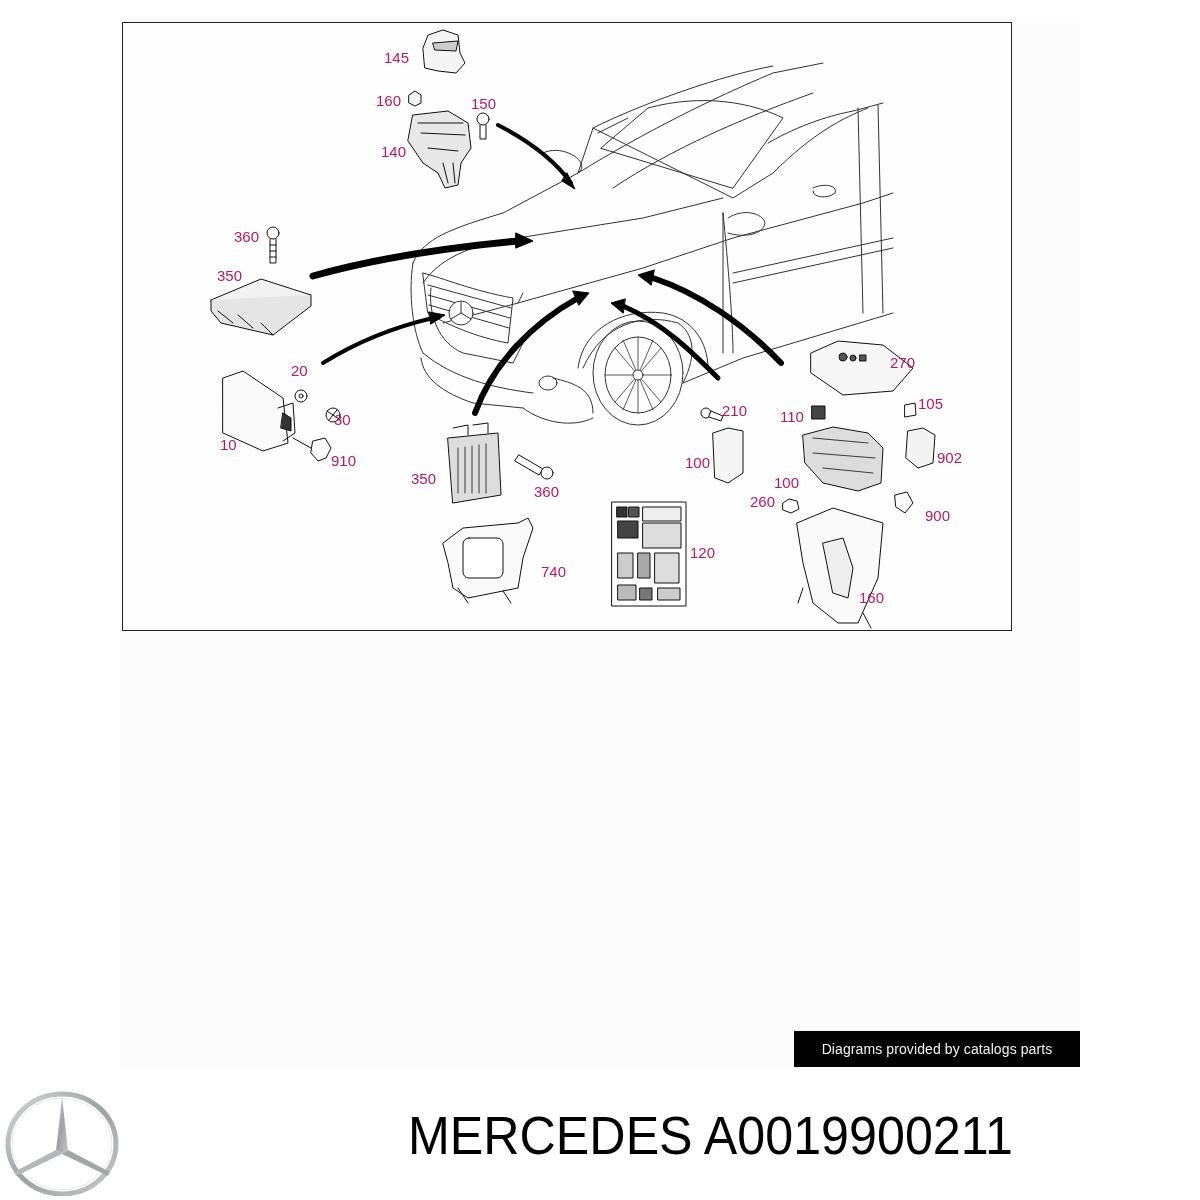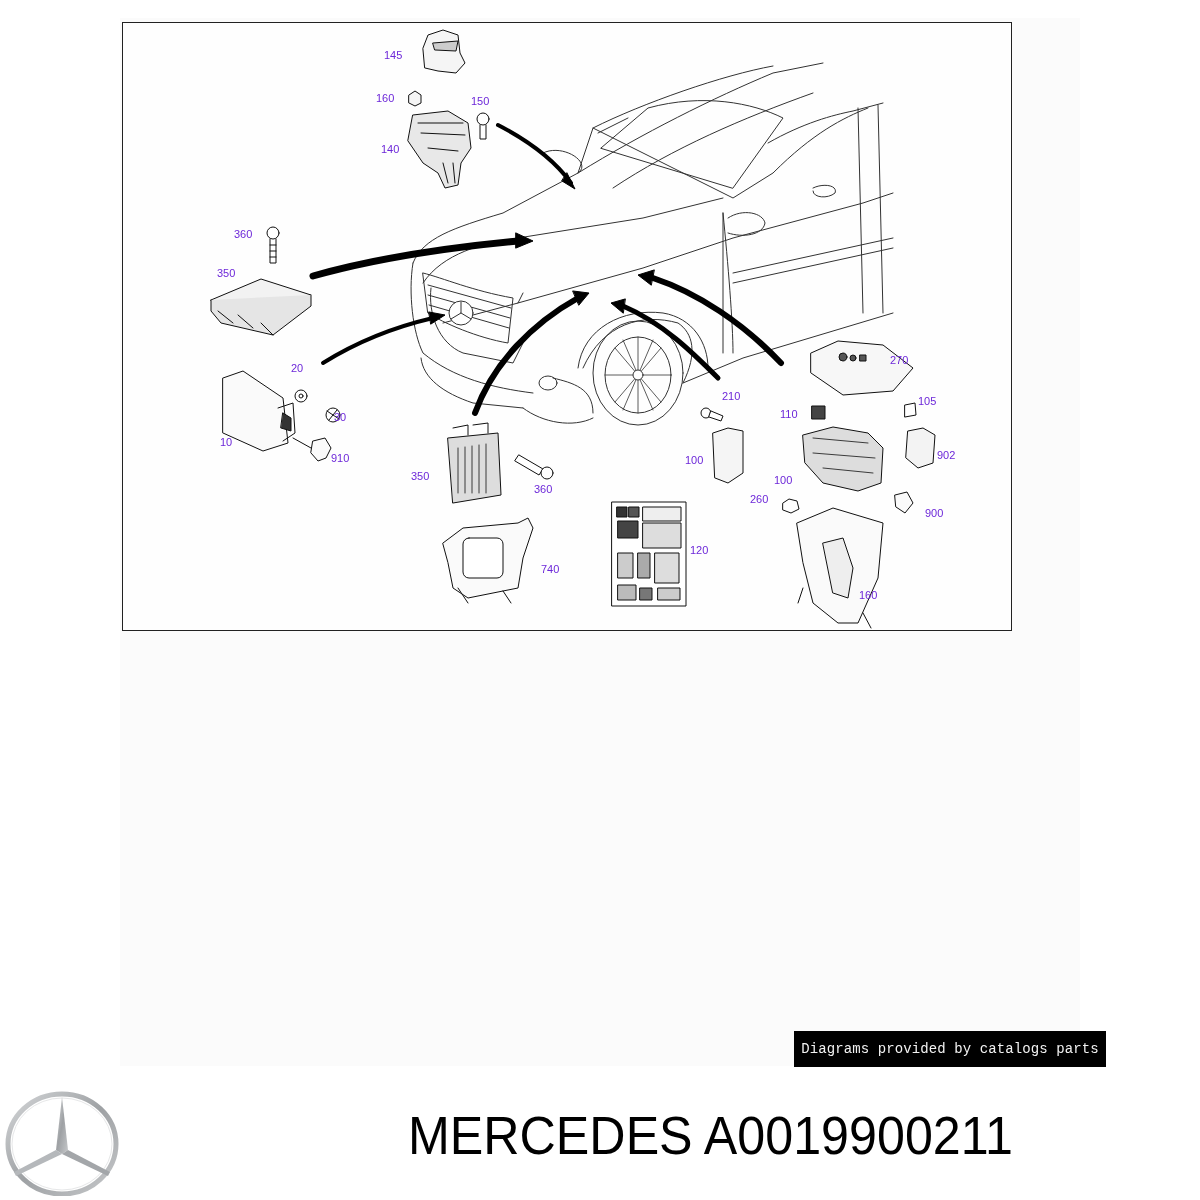--- a/index.html
+++ b/index.html
@@ -11,27 +11,27 @@
     .panel {
       position: absolute; left: 120px; top: 18px; width: 960px; height: 1048px;
       background: #fbfbfb;
     }
     .diagram-box {
       position: absolute; left: 122px; top: 22px; width: 890px; height: 609px;
       border: 1.5px solid #222; background: #fefefe; box-sizing: border-box;
     }
     .diagram-box svg { position: absolute; left: 0; top: 0; }
     .callout {
-      position: absolute; font-size: 11px; color: #6d28d9; line-height: 1;
+      position: absolute; font-size: 15px; color: #be185d; line-height: 1;
       font-family: "Liberation Sans", sans-serif; white-space: nowrap;
     }
     .credit {
-      position: absolute; left: 794px; top: 1031px; width: 312px; height: 36px;
+      position: absolute; left: 794px; top: 1031px; width: 286px; height: 36px;
       background: #000; color: #f2f2f2; font-size: 14px;
-      font-family: Liberation Mono, monospace;
+      font-family: Liberation Sans, sans-serif;
       display: flex; align-items: center; justify-content: center;
       letter-spacing: 0.1px;
     }
     .brand-logo { position: absolute; left: 4px; top: 1088px; }
     .part-title {
       position: absolute; left: 408px; top: 1108px;
       font-size: 54px; color: #000; line-height: 1;
       font-family: "Liberation Sans", sans-serif;
       transform: scaleX(0.93); transform-origin: left top;
       white-space: nowrap;
@@ -232,21 +232,21 @@
     <span class="callout" style="left:94px;top:245px">350</span>
     <span class="callout" style="left:168px;top:340px">20</span>
     <span class="callout" style="left:211px;top:389px">30</span>
     <span class="callout" style="left:97px;top:414px">10</span>
     <span class="callout" style="left:208px;top:430px">910</span>
     <span class="callout" style="left:288px;top:448px">350</span>
     <span class="callout" style="left:411px;top:461px">360</span>
     <span class="callout" style="left:418px;top:541px">740</span>
     <span class="callout" style="left:567px;top:522px">120</span>
     <span class="callout" style="left:767px;top:332px">270</span>
-    <span class="callout" style="left:599px;top:368px">210</span>
+    <span class="callout" style="left:599px;top:380px">210</span>
     <span class="callout" style="left:657px;top:386px">110</span>
     <span class="callout" style="left:795px;top:373px">105</span>
     <span class="callout" style="left:562px;top:432px">100</span>
     <span class="callout" style="left:651px;top:452px">100</span>
     <span class="callout" style="left:814px;top:427px">902</span>
     <span class="callout" style="left:627px;top:471px">260</span>
     <span class="callout" style="left:802px;top:485px">900</span>
     <span class="callout" style="left:736px;top:567px">160</span>
   </div>
 </div>

